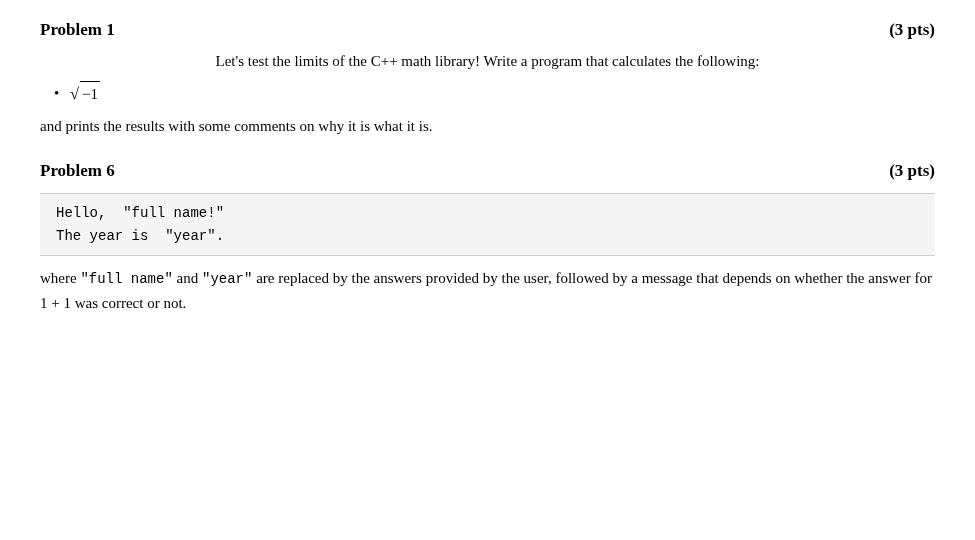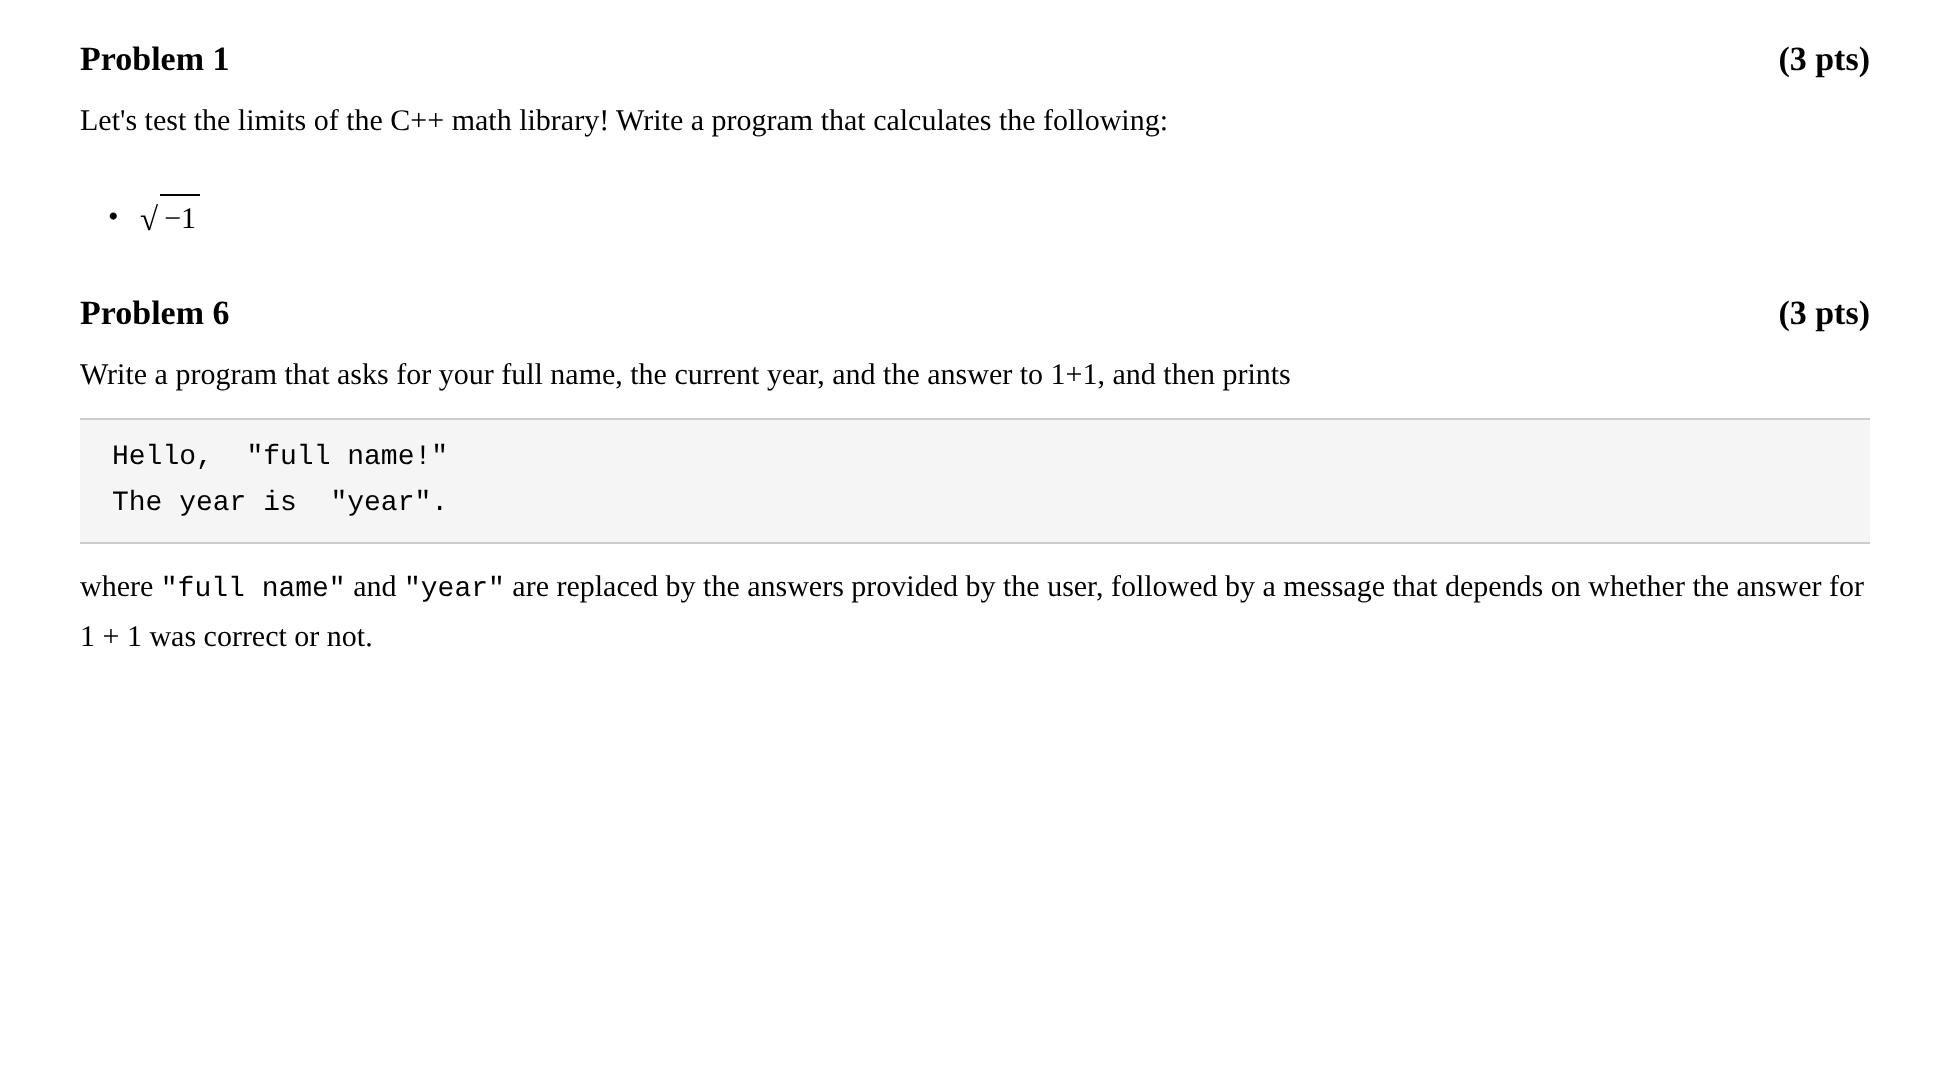--- a/index.html
+++ b/index.html
@@ -26,22 +26,23 @@
     }
     .problem-title {
       font-weight: bold;
       font-size: 17px;
     }
     .problem-points {
       font-weight: bold;
       font-size: 17px;
     }
     .problem-intro {
-      margin-bottom: 24px;
+      margin-bottom: 8px;
       line-height: 1.5;
+      text-align: center;
     }
     .bullet-list {
       list-style: none;
       margin: 8px 0 8px 30px;
     }
     .bullet-list li {
       margin-bottom: 4px;
       line-height: 1.6;
       position: relative;
     }
@@ -113,28 +114,26 @@
     <span>Let's test the limits of the C++ math library!  Write a program that calculates the following:</span>
   </div>
   <ul class="bullet-list">
     <li>
       <span class="sqrt-wrapper">
         <span class="sqrt-symbol">√</span>
           <span class="sqrt-content">−1</span>
       </span>
     </li>
   </ul>
+  <div class="problem-closing">and prints the results with some comments on why it is what it is.</div>
 </div>
 
 <div class="problem-section">
   <div class="problem-header">
     <span class="problem-title">Problem 6</span>
     <span class="problem-points">(3 pts)</span>
-  </div>
-  <div class="problem2-intro">
-    <span>Write a program that asks for your full name, the current year, and the answer to 1+1, and then prints</span>
   </div>
   <div class="code-block"><span>Hello,  "full name!"
 The year is  "year".</span></div>
   <div class="problem2-closing">
     <span>where </span><span class="inline-code">"full name"</span><span> and </span><span class="inline-code">"year"</span><span> are replaced by the answers provided by the user, followed by a message that depends on whether the answer for 1 + 1 was correct or not.</span>
   </div>
 </div>
 
 </body></html>

